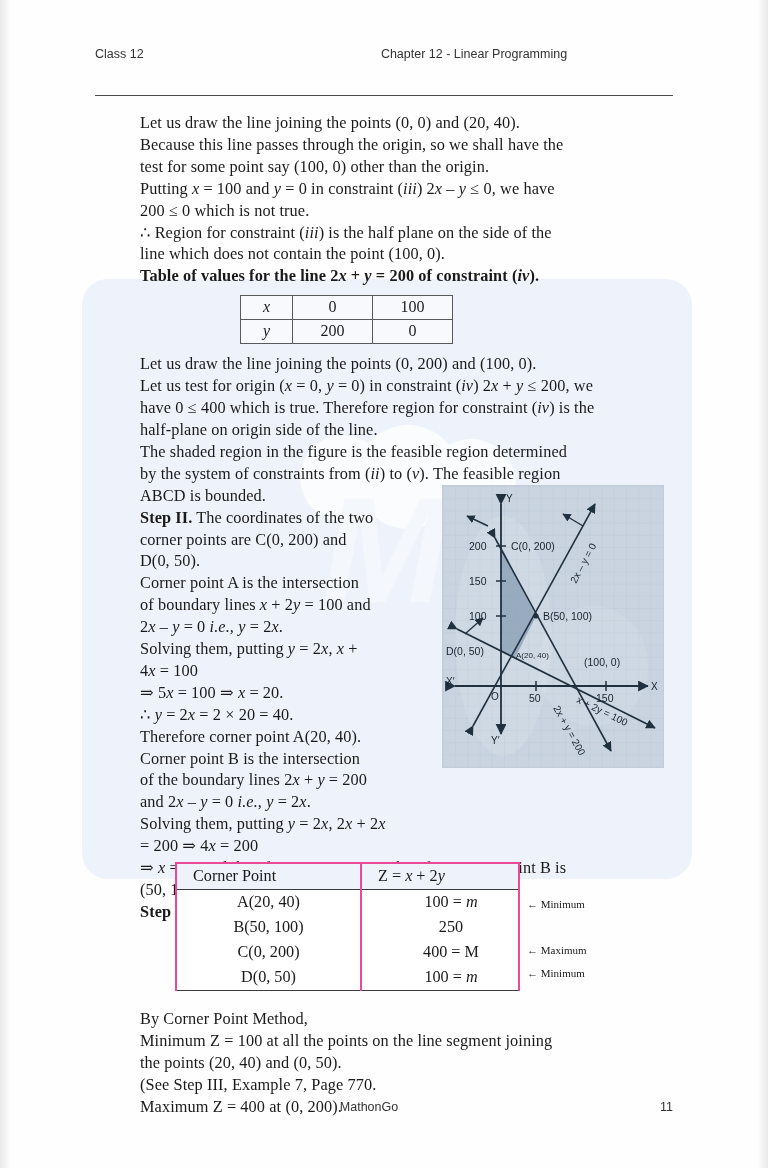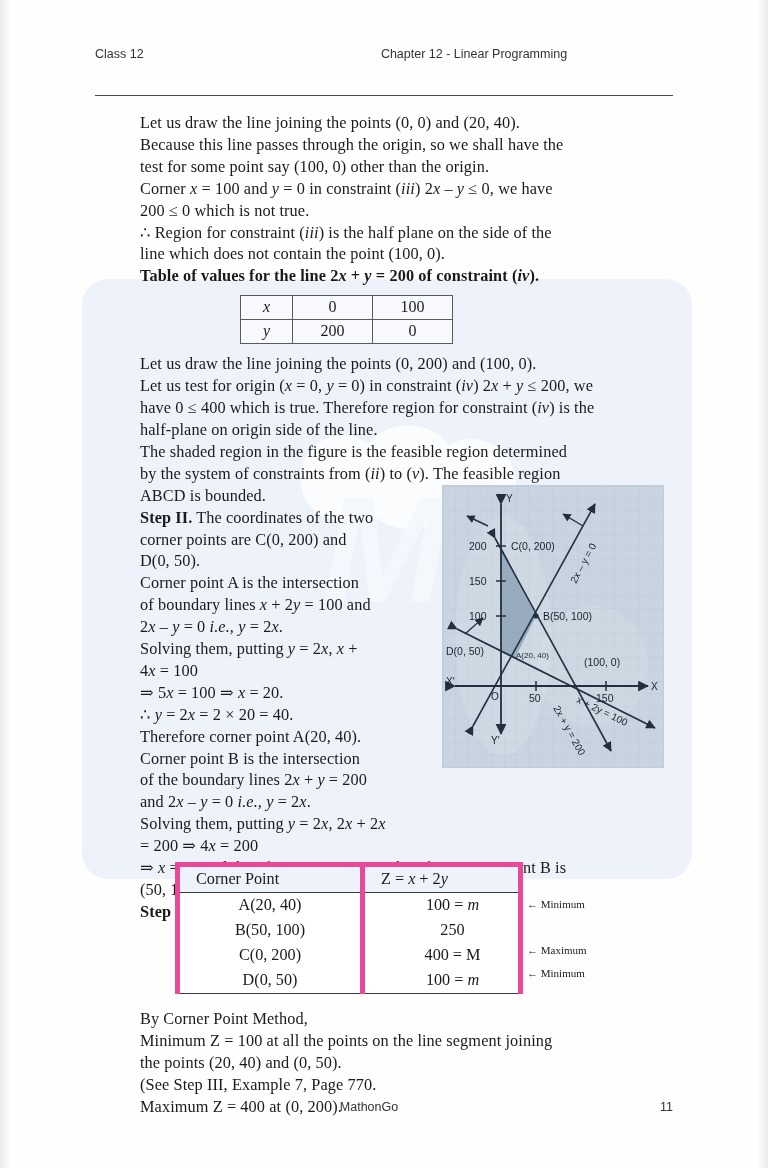--- a/index.html
+++ b/index.html
@@ -116,21 +116,21 @@
   }
   .figure svg { display: block; }
 
   
   .cpt-wrap { position: absolute; left: 175px; top: 862px; z-index: 5; }
   table.cpt {
     border-collapse: collapse;
     background: #ffffff;
   }
   table.cpt th, table.cpt td {
-    border: 5px solid #ec4899;
+    border: 2px solid #ec4899;
     font-size: 16.2px;
     font-weight: 400;
     padding: 3px 8px;
   }
   table.cpt th { background: #eef2fb; }
   table.cpt th.c1 { width: 185px; text-align: left; padding-left: 16px; }
   table.cpt th.c2 { width: 158px; text-align: left; padding-left: 16px; }
   table.cpt td.c1 { text-align: center; }
   table.cpt td.c2 { text-align: center; padding-left: 30px; }
   table.cpt tr.hdr th { border-bottom: 1px solid #3b3b3b; }
@@ -179,21 +179,21 @@
 
   <div class="content">
 
     <p class="tx">
       <span>Let us draw the line joining the points (0, 0) and (20, 40).</span><br>
       <span>Because this line passes through the origin, so we shall have the</span><br>
       <span>test for some point say (100, 0) other than the origin.</span>
     </p>
 
     <p class="tx">
-      <span>Corner </span><span class="mathi">x</span><span> = 100 and </span><span class="mathi">y</span><span> = 0 in constraint (</span><span class="it">iii</span><span>) 2</span><span class="mathi">x</span><span> – </span><span class="mathi">y</span><span> ≤ 0, we have</span><br>
+      <span>Putting </span><span class="mathi">x</span><span> = 100 and </span><span class="mathi">y</span><span> = 0 in constraint (</span><span class="it">iii</span><span>) 2</span><span class="mathi">x</span><span> – </span><span class="mathi">y</span><span> ≤ 0, we have</span><br>
       <span>200 ≤ 0 which is not true.</span>
     </p>
 
     <p class="tx">
       <span>∴   Region for constraint (</span><span class="it">iii</span><span>) is the half plane on the side of the</span><br>
       <span>line which does not contain the point (100, 0).</span>
     </p>
 
     <p class="tx bd">
       <span>Table of values for the line 2</span><span class="mathi">x</span><span> + </span><span class="mathi">y</span><span> = 200 of constraint (</span><span class="it">iv</span><span>).</span>

